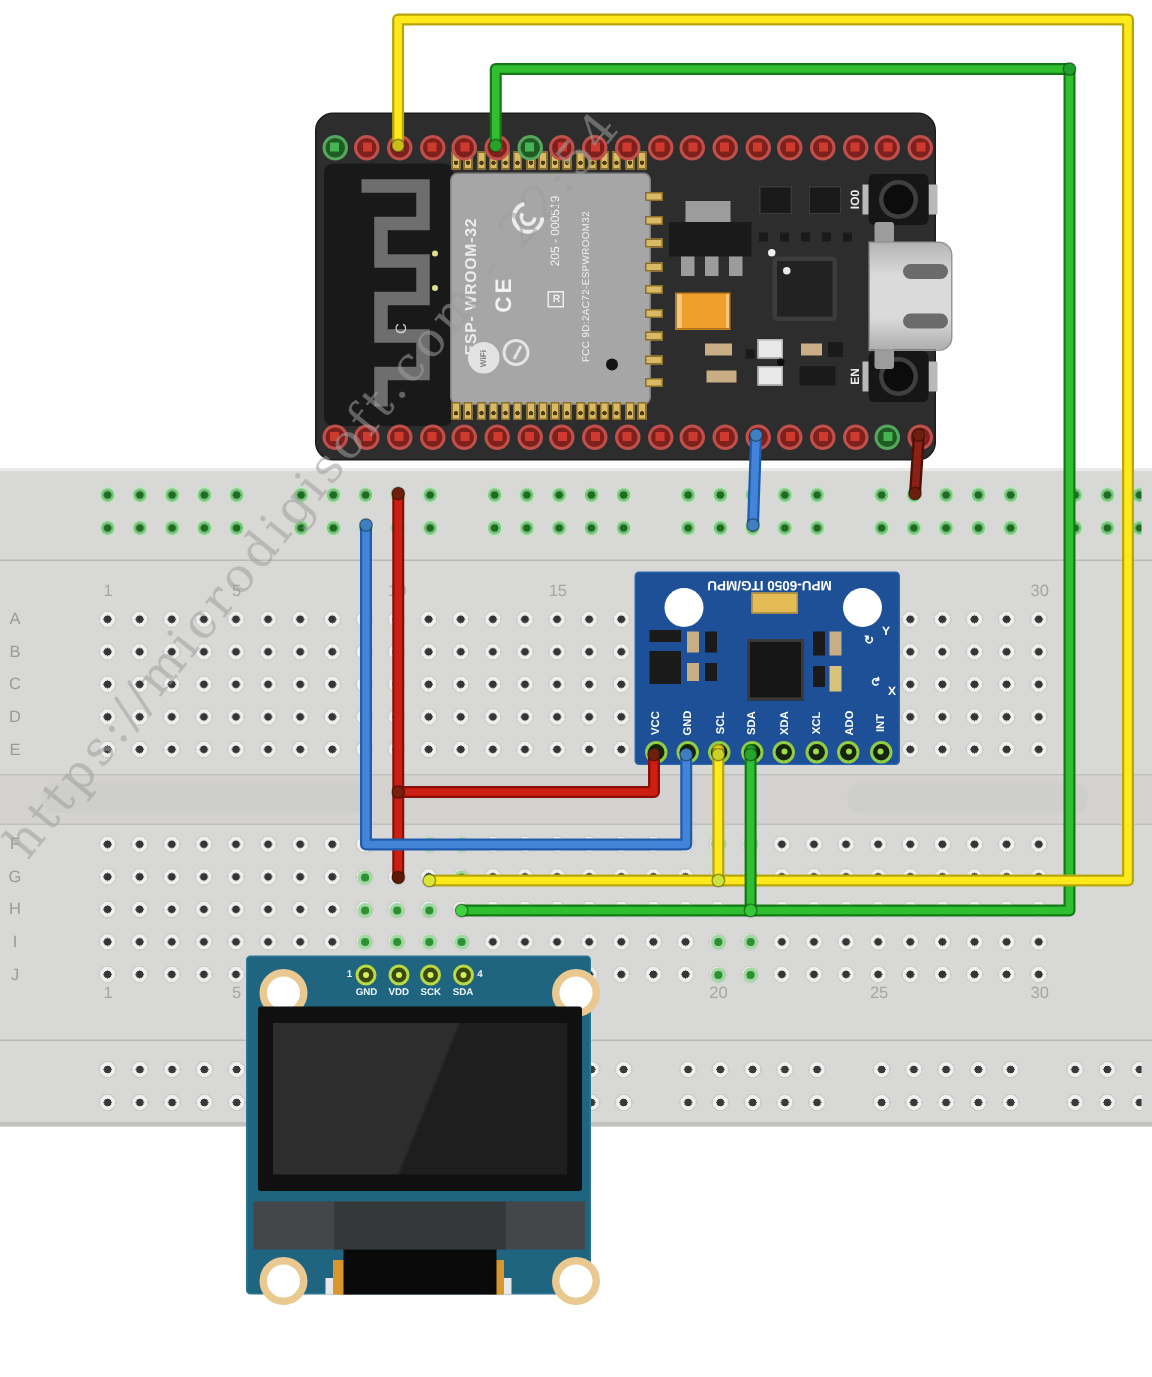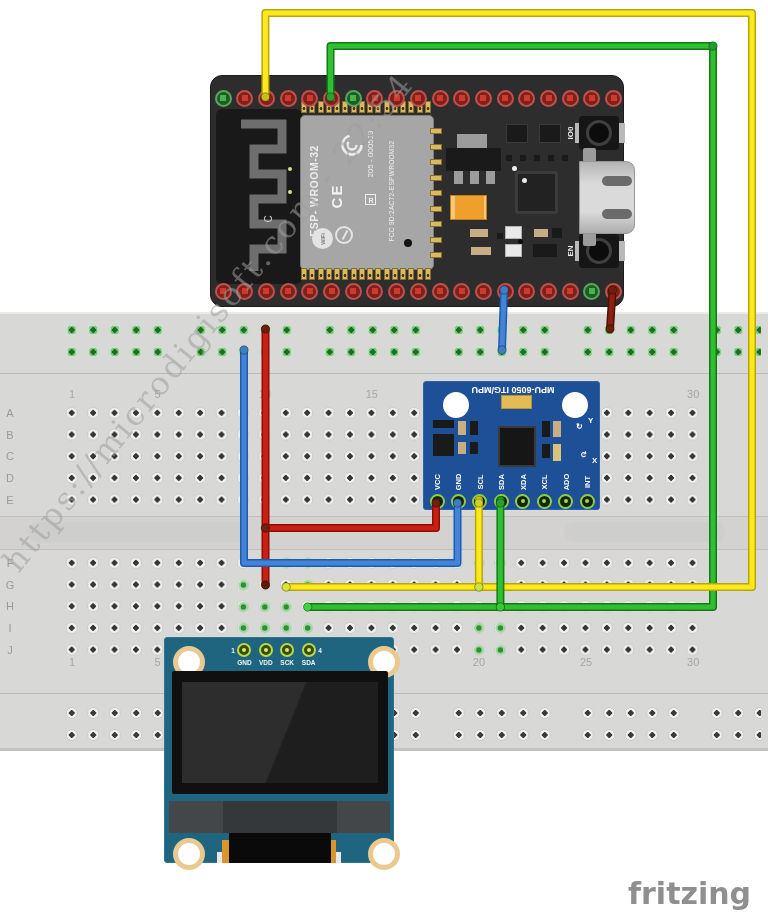--- a/index.html
+++ b/index.html
@@ -434,14 +434,13 @@
       <circle cx="265.5" cy="585" r="4.2" fill="#5e1a06" stroke="rgba(0,0,0,.35)" stroke-width="1"></circle>
       <circle cx="286.2" cy="587" r="4.2" fill="#d8e532" stroke="rgba(0,0,0,.35)" stroke-width="1"></circle>
       <circle cx="307.7" cy="607" r="4.2" fill="#3fd13f" stroke="rgba(0,0,0,.35)" stroke-width="1"></circle>
       <circle cx="478.9" cy="587" r="4.2" fill="#cde23a" stroke="rgba(0,0,0,.35)" stroke-width="1"></circle>
       <circle cx="500.4" cy="607" r="4.2" fill="#35c93a" stroke="rgba(0,0,0,.35)" stroke-width="1"></circle>
       <circle cx="265.5" cy="528" r="4.2" fill="#7a1f0d" stroke="rgba(0,0,0,.35)" stroke-width="1"></circle>
       <circle cx="713" cy="46" r="4.2" fill="#1f9e2e" stroke="rgba(0,0,0,.35)" stroke-width="1"></circle>
     </svg>
 
   <div class="watermark">https://microdigisoft.com - 22:54</div>
-  <div class="fritzing-logo">fritzing</div>
 </div>
 
 </body></html>

